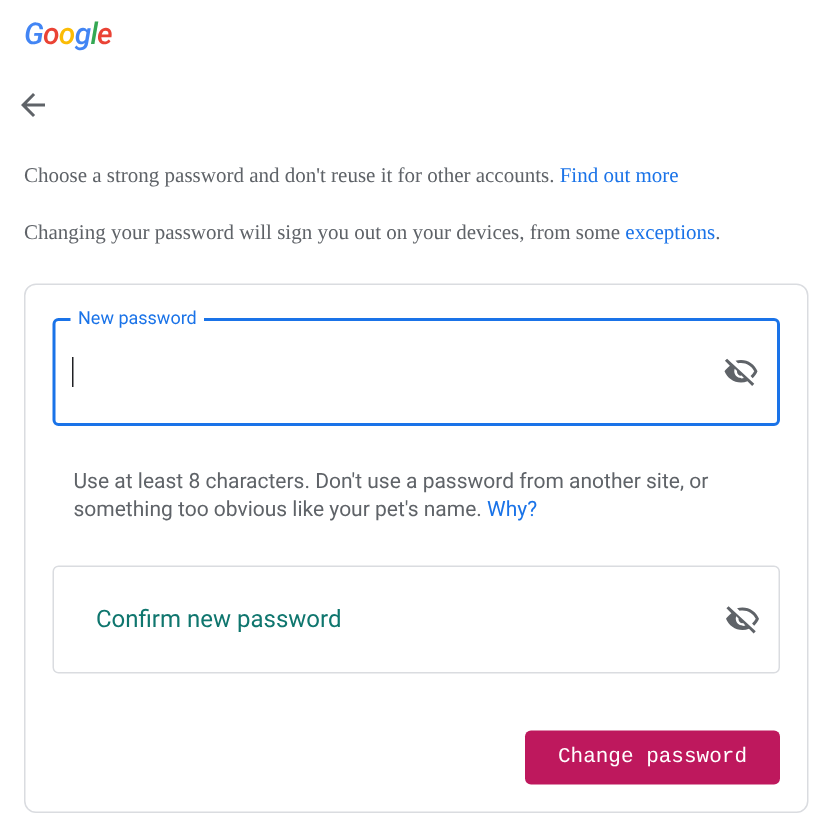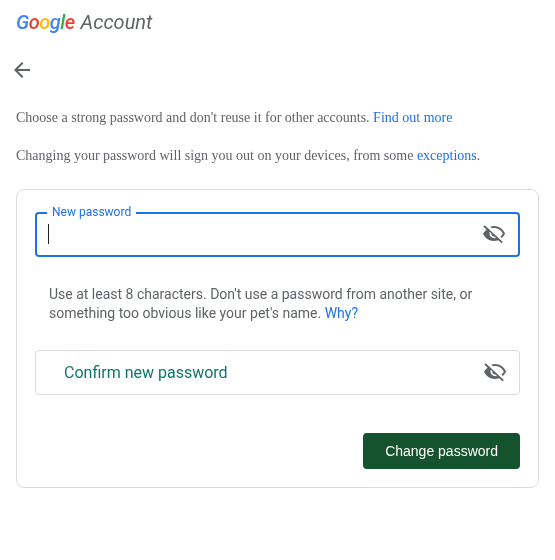--- a/index.html
+++ b/index.html
@@ -40,21 +40,21 @@
     border: 1px solid #dadce0;
     border-radius: 8px;
     padding: 22px 18px 18px 18px;
   }
   .field-wrap { position: relative; margin-bottom: 0; }
   .field {
     width: 100%;
     display:flex; align-items:center;
     border: 1px solid #dadce0;
     border-radius: 4px;
-    height: 45px;
+    height: 72px;
     padding: 0 12px;
     position: relative;
   }
   .field.focused { border: 2px solid #1a73e8; padding: 0 11px; }
   .field-label {
     position: absolute;
     left: 10px;
     top: -9px;
     background: #fff;
     padding: 0 5px;
@@ -78,33 +78,32 @@
   .strength {
     margin-top: 28px;
     padding: 0 14px;
   }
   .strength-title { font-size: 14px; color:#5f6368; font-weight: 500; }
   .strength-body { font-size: 14px; color:#5f6368; margin-top: 18px; line-height:1.4; }
   .strength-body a { color:#1a73e8; text-decoration:none; }
   .confirm-field { margin-top: 26px; }
   .actions { display:flex; justify-content:flex-end; margin-top: 38px; }
   .primary-btn {
-    background:#14532d; color:#fff; border:none;
+    background:#be185d; color:#fff; border:none;
     border-radius:4px; padding: 10px 22px; font-size:14px;
-    font-family: Liberation Sans, sans-serif; cursor:pointer; font-weight:500;
+    font-family: Liberation Mono, monospace; cursor:pointer; font-weight:500;
   }
 </style>
 </head>
 <body>
 
 <div class="header">
   <span class="logo">
     <span class="g-b">G</span><span class="g-r">o</span><span class="g-y">o</span><span class="g-b">g</span><span class="g-g">l</span><span class="g-r">e</span>
   </span>
-  <span class="logo-acct">Account</span>
 </div>
 
 <div class="titlebar">
   <svg class="back-icon" viewBox="0 0 24 24" fill="currentColor">
     <path d="M20 11H7.83l5.59-5.59L12 4l-8 8 8 8 1.41-1.41L7.83 13H20z"></path>
   </svg>
 </div>
 
 <div class="desc">
   <span>Choose a strong password and don't reuse it for other accounts. </span><a href="#">Find out more</a>

